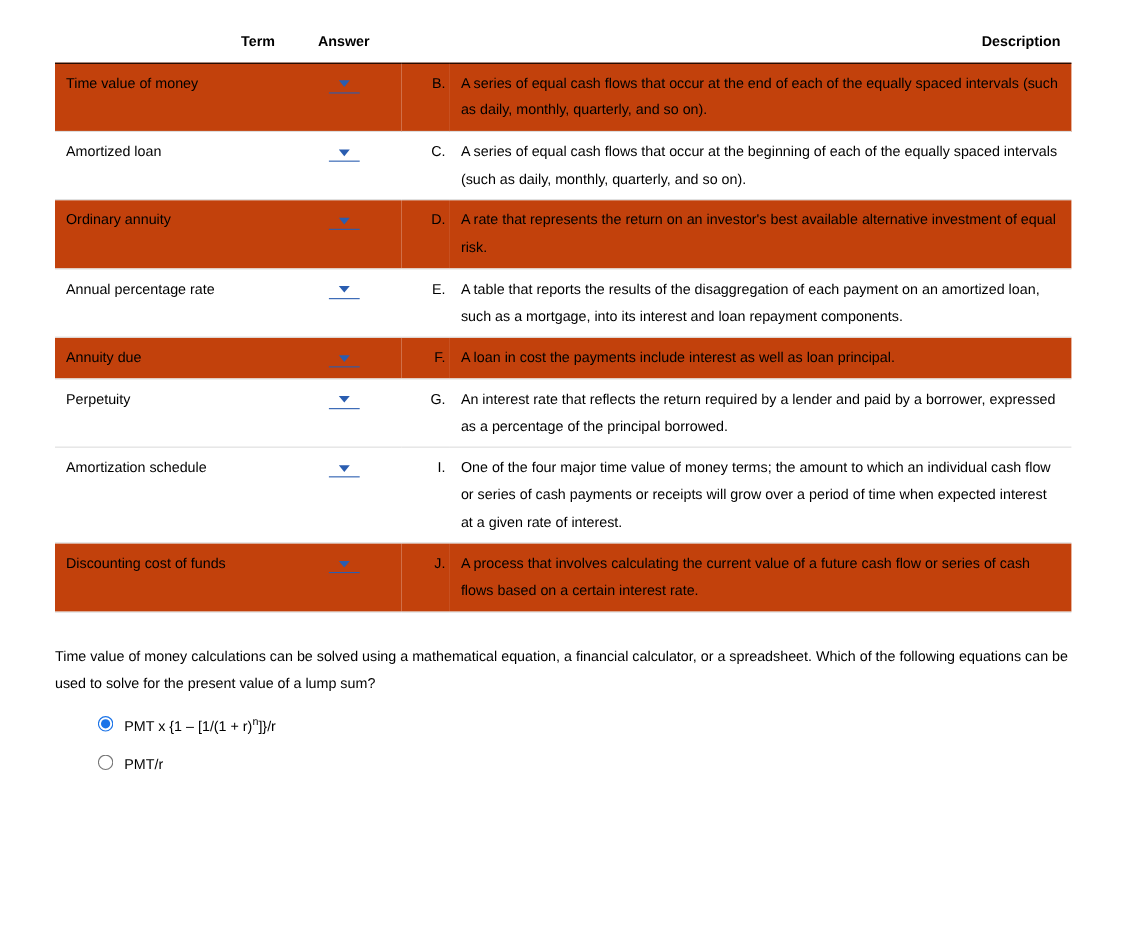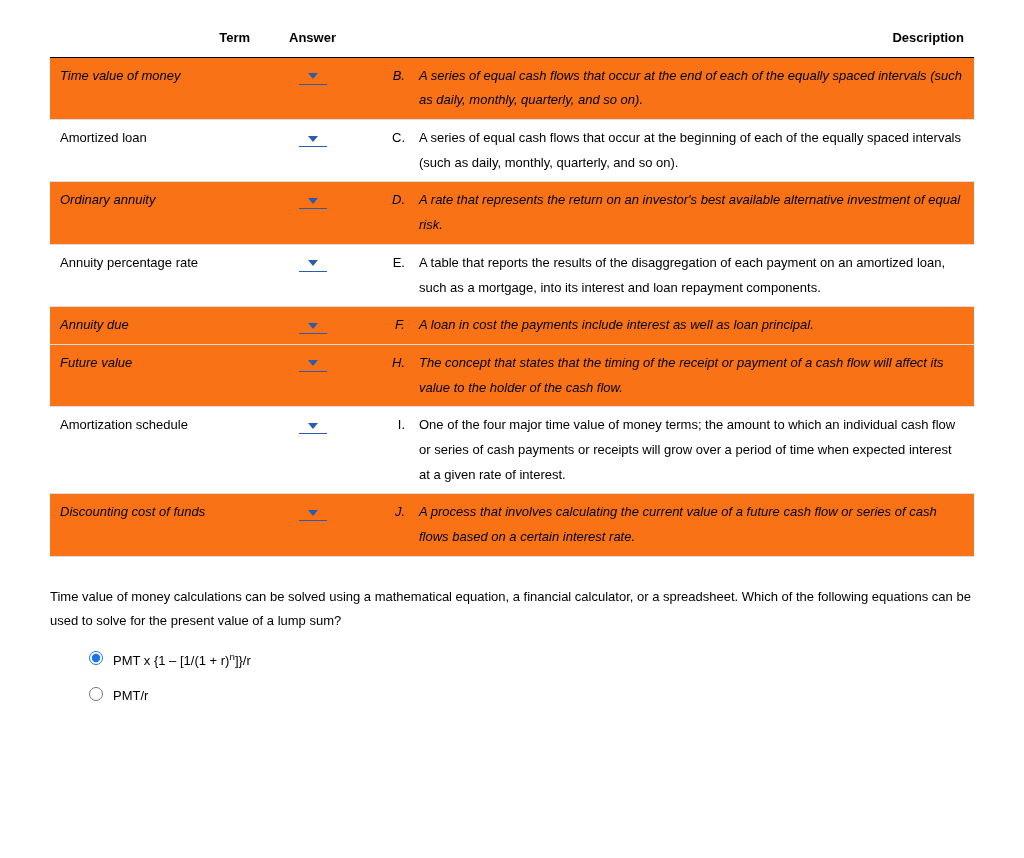--- a/index.html
+++ b/index.html
@@ -21,22 +21,21 @@
     padding: 6px 10px;
     border-bottom: 1px solid #000;
     vertical-align: top;
   }
   td {
     padding: 6px 10px;
     vertical-align: top;
     border-bottom: 1px solid #ddd;
   }
   tr.shaded td {
-    background: #f97316;
-    font-style: italic;
+    background: #c2410c;
   }
   .term-col { width: 190px; }
   .answer-col { width: 85px; text-align: center; }
   .letter-col { width: 30px; text-align: right; padding-right: 4px; }
   .answer-dropdown {
     display: inline-block;
     width: 28px;
     border-bottom: 1.5px solid #2a5db0;
     text-align: center;
     cursor: pointer;
@@ -96,42 +95,42 @@
       </tr>
       <tr class="shaded">
         <td class="term-col">Ordinary annuity</td>
         <td class="answer-col"><span class="answer-dropdown"><span><svg width="12" height="10" viewBox="0 0 12 10">
                 <polygon points="1,2 11,2 6,8" fill="#2a5db0"></polygon>
               </svg></span></span></td>
         <td class="letter-col">D.</td>
         <td>A rate that represents the return on an investor's best available alternative investment of equal risk.</td>
       </tr>
       <tr>
-        <td class="term-col">Annuity percentage rate</td>
+        <td class="term-col">Annual percentage rate</td>
         <td class="answer-col"><span class="answer-dropdown"><span><svg width="12" height="10" viewBox="0 0 12 10">
                 <polygon points="1,2 11,2 6,8" fill="#2a5db0"></polygon>
               </svg></span></span></td>
         <td class="letter-col">E.</td>
         <td>A table that reports the results of the disaggregation of each payment on an amortized loan, such as a mortgage, into its interest and loan repayment components.</td>
       </tr>
       <tr class="shaded">
         <td class="term-col">Annuity due</td>
         <td class="answer-col"><span class="answer-dropdown"><span><svg width="12" height="10" viewBox="0 0 12 10">
                 <polygon points="1,2 11,2 6,8" fill="#2a5db0"></polygon>
               </svg></span></span></td>
         <td class="letter-col">F.</td>
         <td>A loan in cost the payments include interest as well as loan principal.</td>
       </tr>
-      <tr class="shaded">
-        <td class="term-col">Future value</td>
+      <tr>
+        <td class="term-col">Perpetuity</td>
         <td class="answer-col"><span class="answer-dropdown"><span><svg width="12" height="10" viewBox="0 0 12 10">
                 <polygon points="1,2 11,2 6,8" fill="#2a5db0"></polygon>
               </svg></span></span></td>
-        <td class="letter-col">H.</td>
-        <td>The concept that states that the timing of the receipt or payment of a cash flow will affect its value to the holder of the cash flow.</td>
+        <td class="letter-col">G.</td>
+        <td>An interest rate that reflects the return required by a lender and paid by a borrower, expressed as a percentage of the principal borrowed.</td>
       </tr>
       <tr>
         <td class="term-col">Amortization schedule</td>
         <td class="answer-col"><span class="answer-dropdown"><span><svg width="12" height="10" viewBox="0 0 12 10">
                 <polygon points="1,2 11,2 6,8" fill="#2a5db0"></polygon>
               </svg></span></span></td>
         <td class="letter-col">I.</td>
         <td>One of the four major time value of money terms; the amount to which an individual cash flow or series of cash payments or receipts will grow over a period of time when expected interest at a given rate of interest.</td>
       </tr>
       <tr class="shaded">

